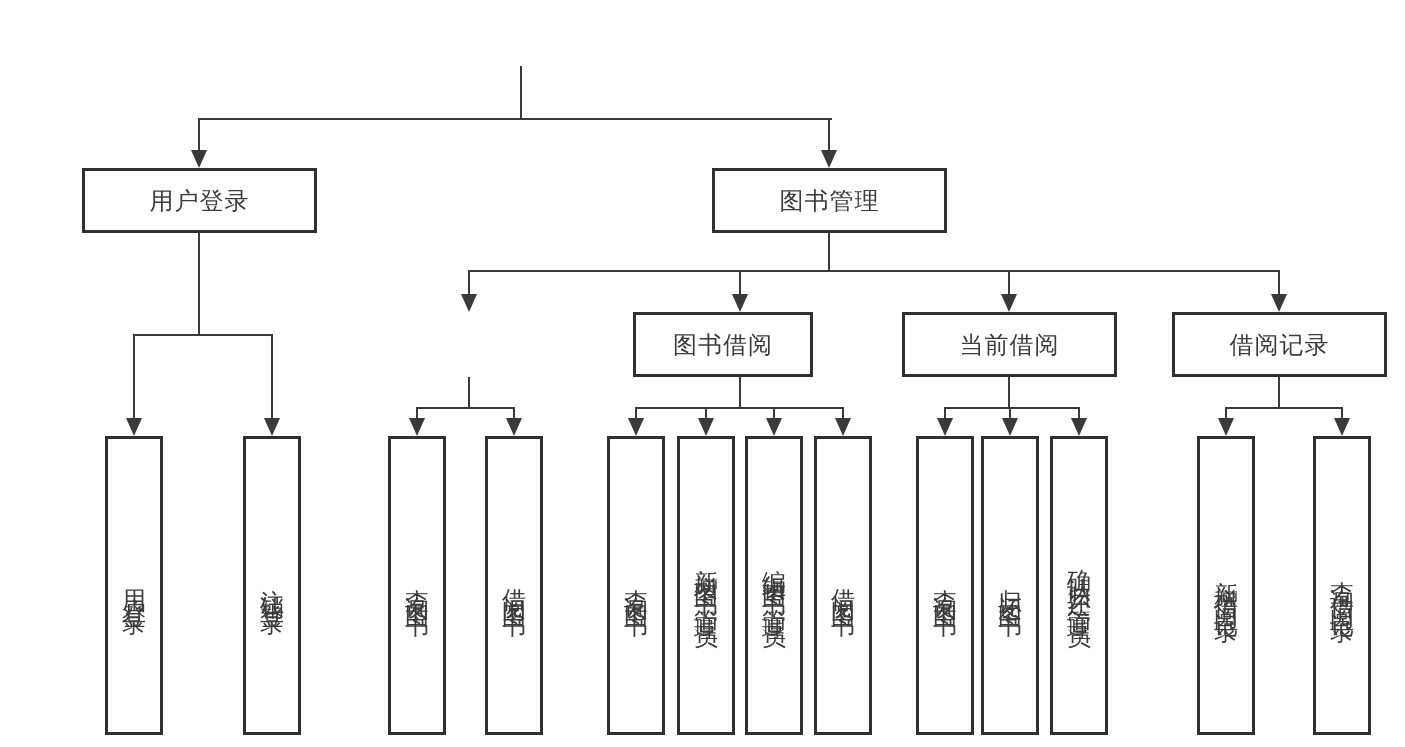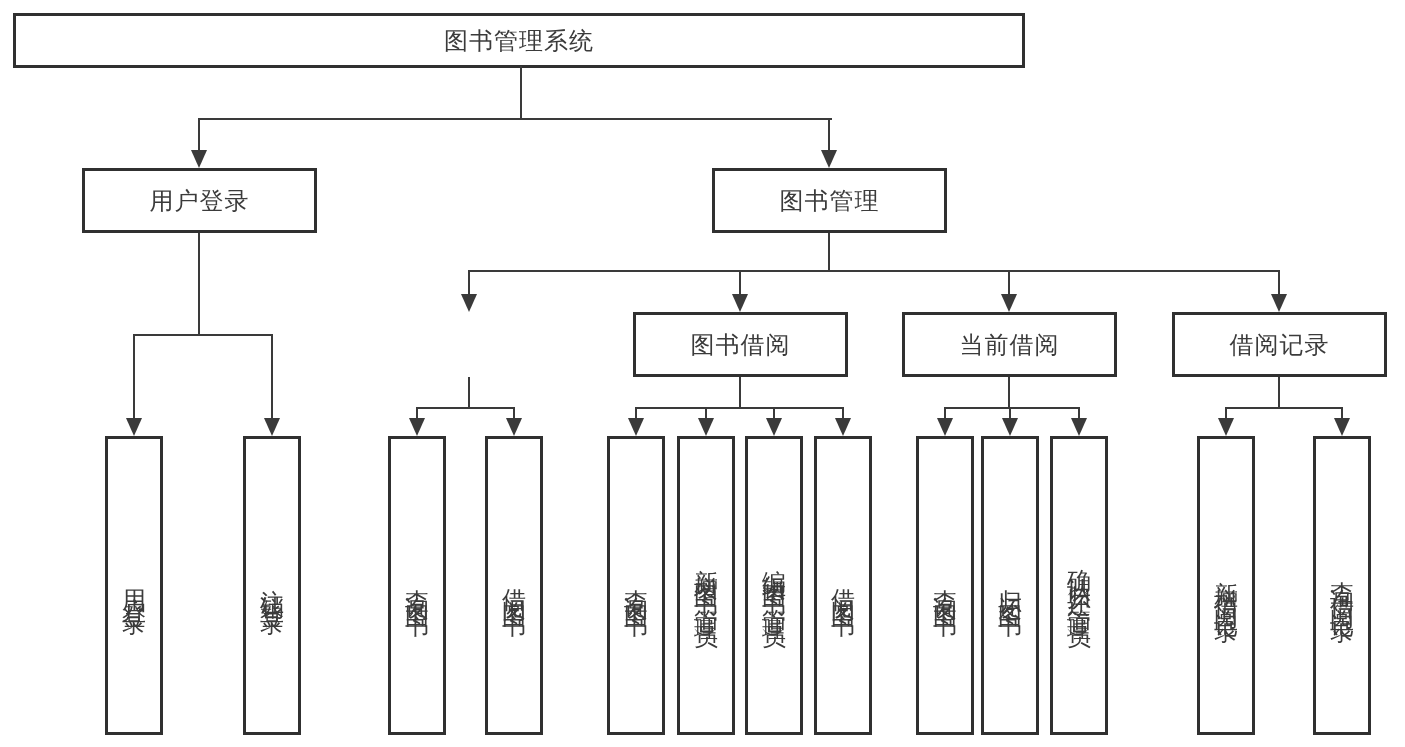--- a/index.html
+++ b/index.html
@@ -58,21 +58,20 @@
     color:var(--watermark);
     z-index:5;
     white-space:nowrap;
   }
 </style>
 </head>
 <body>
 
 <div class="stage">
 
-  <div class="hbox" style="left:13px;top:13px;width:1012px;height:55px;">图书管理系统</div>
 
   <div class="vline" style="left:520px;top:66px;height:54px;"></div>
   <div class="hline" style="left:198px;top:118px;width:634px;"></div>
   <div class="vline" style="left:198px;top:118px;height:34px;"></div>
   <div class="arrow" style="left:191px;top:150px;"></div>
   <div class="vline" style="left:828px;top:118px;height:34px;"></div>
   <div class="arrow" style="left:821px;top:150px;"></div>
 
   <div class="hbox" style="left:82px;top:168px;width:235px;height:65px;">用户登录</div>
   <div class="hbox" style="left:712px;top:168px;width:235px;height:65px;text-align:center;">图书管理</div>
@@ -88,21 +87,21 @@
   <div class="hline" style="left:468px;top:270px;width:812px;"></div>
   <div class="vline" style="left:468px;top:270px;height:26px;"></div>
   <div class="arrow" style="left:461px;top:294px;"></div>
   <div class="vline" style="left:739px;top:270px;height:26px;"></div>
   <div class="arrow" style="left:732px;top:294px;"></div>
   <div class="vline" style="left:1008px;top:270px;height:26px;"></div>
   <div class="arrow" style="left:1001px;top:294px;"></div>
   <div class="vline" style="left:1278px;top:270px;height:26px;"></div>
   <div class="arrow" style="left:1271px;top:294px;"></div>
 
-  <div class="hbox" style="left:633px;top:312px;width:215px;height:65px;text-align:center;">图书借阅</div>
+  <div class="hbox" style="left:633px;top:312px;width:180px;height:65px;text-align:center;">图书借阅</div>
   <div class="hbox" style="left:902px;top:312px;width:215px;height:65px;">当前借阅</div>
   <div class="hbox" style="left:1172px;top:312px;width:215px;height:65px;">借阅记录</div>
 
   <div class="vline" style="left:468px;top:377px;height:32px;"></div>
   <div class="hline" style="left:416px;top:407px;width:99px;"></div>
   <div class="vline" style="left:416px;top:407px;height:13px;"></div>
   <div class="arrow" style="left:409px;top:418px;"></div>
   <div class="vline" style="left:513px;top:407px;height:13px;"></div>
   <div class="arrow" style="left:506px;top:418px;"></div>
 

